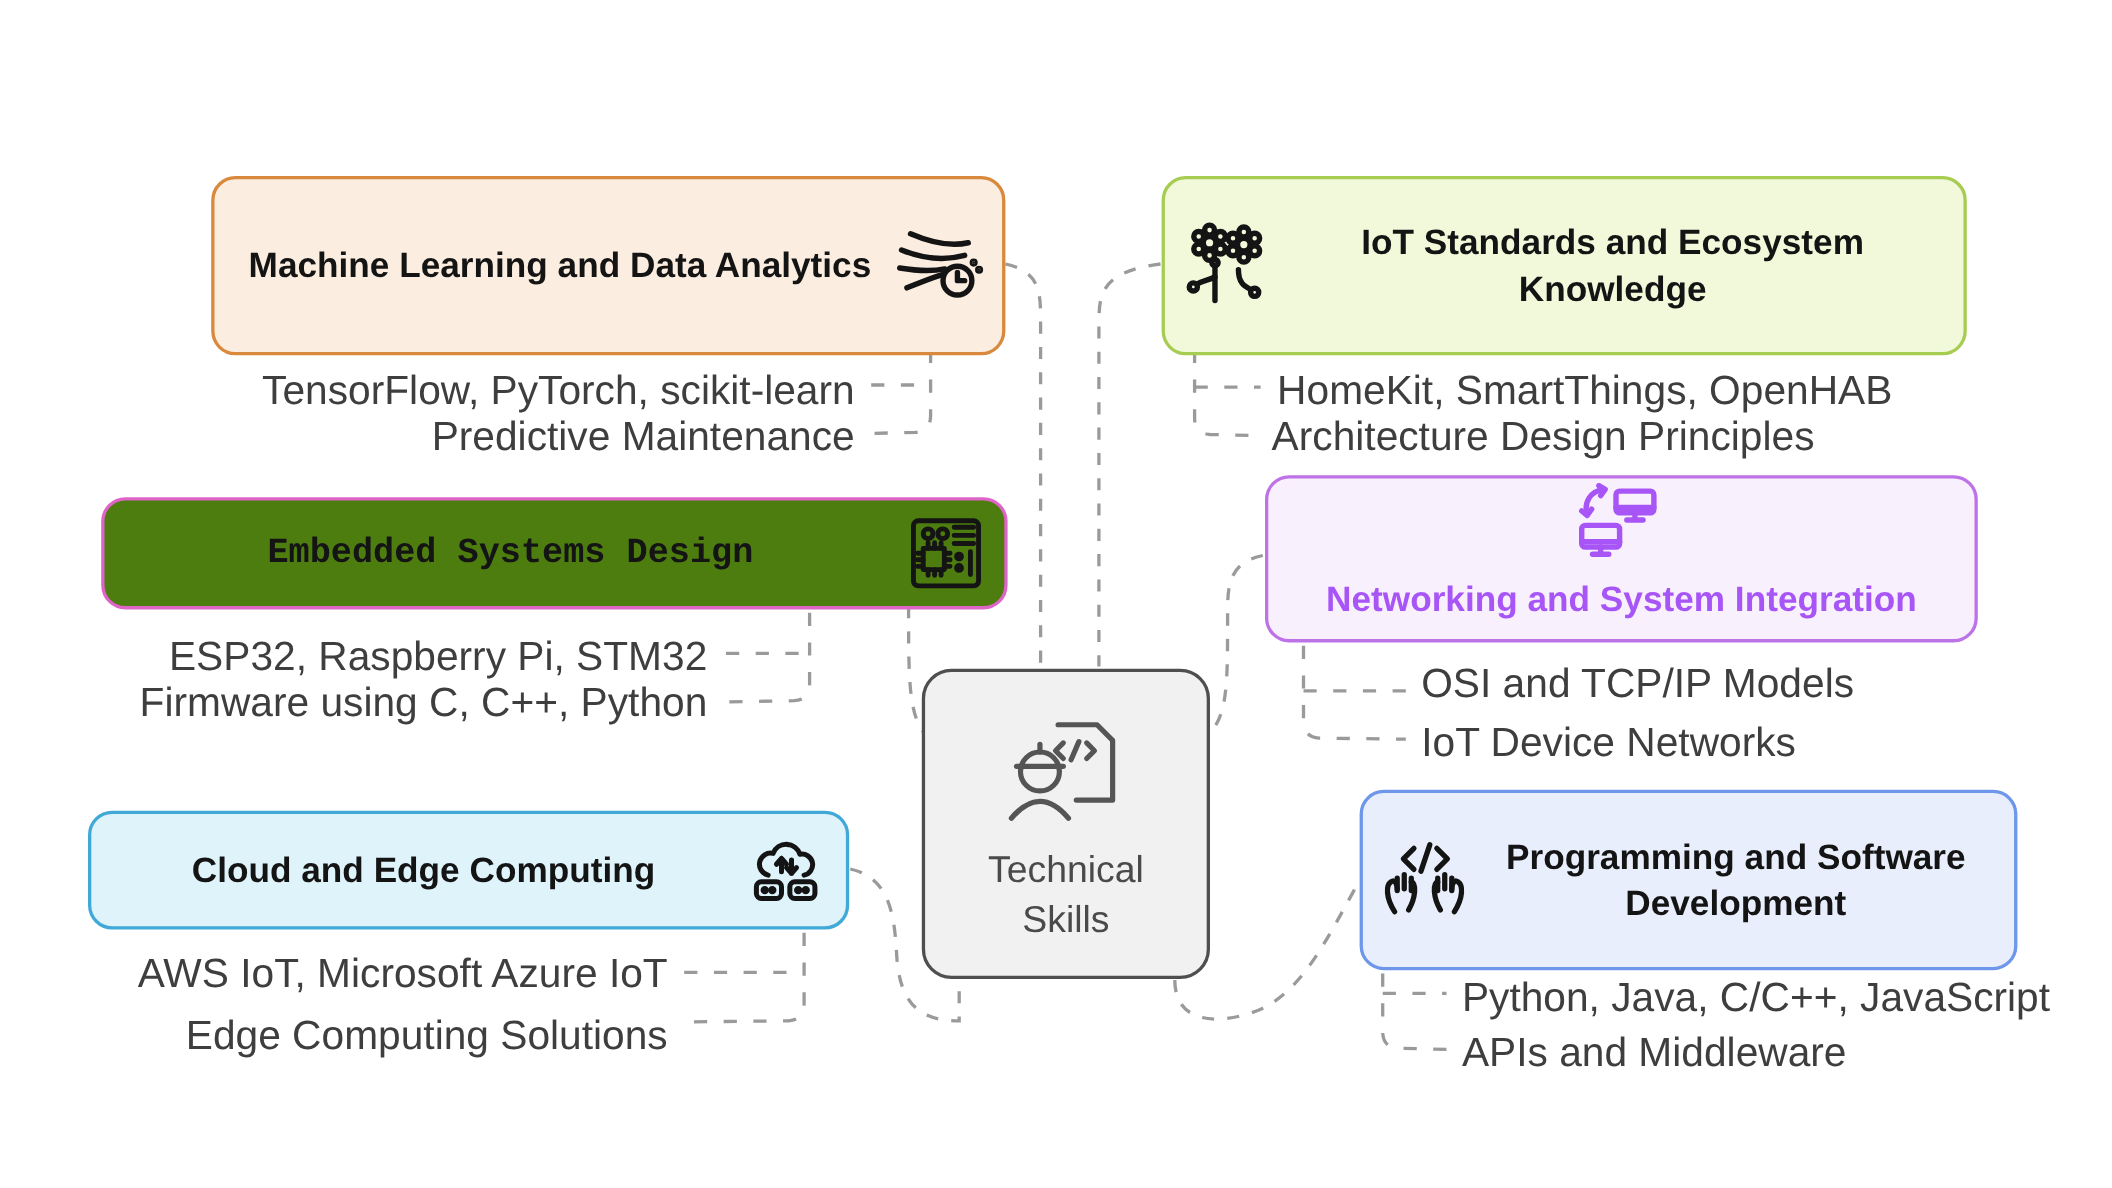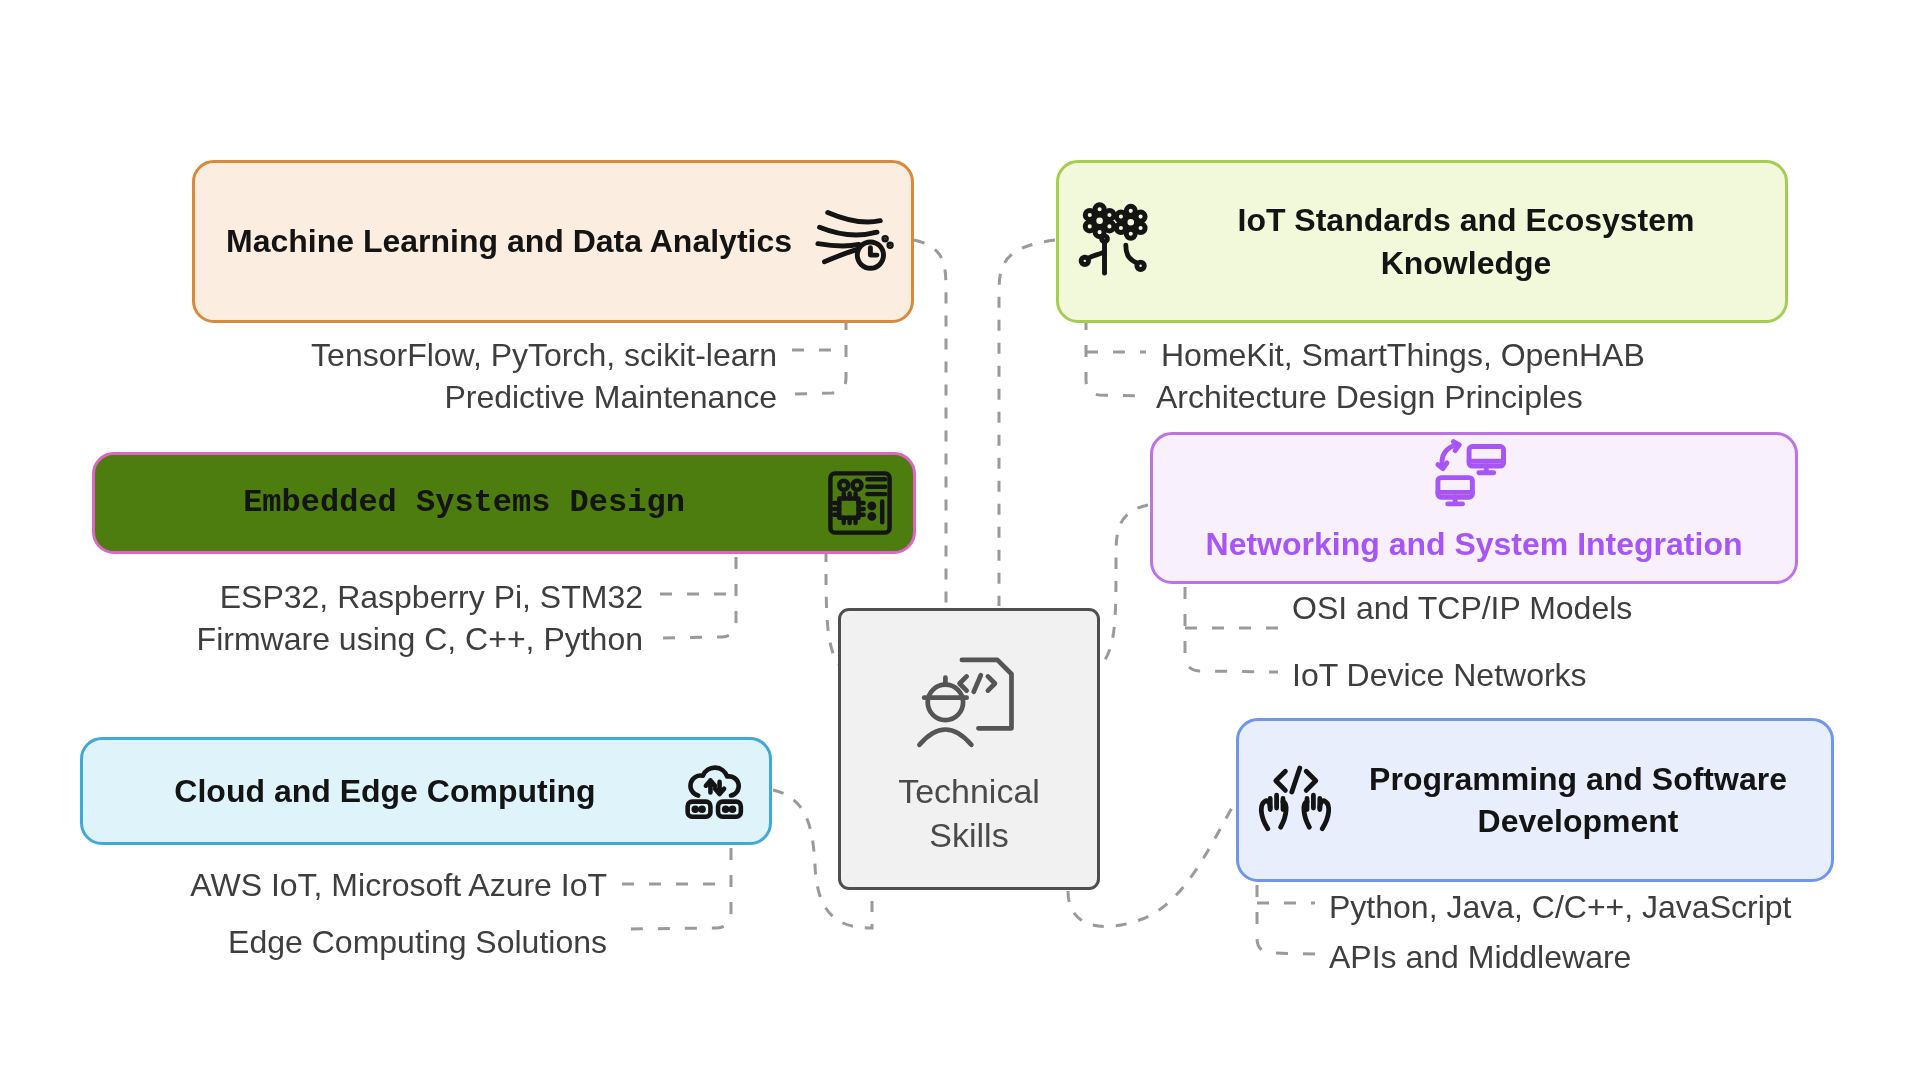--- a/index.html
+++ b/index.html
@@ -31,40 +31,40 @@
   .box-iot       {left:1056px; top:160px; width:732px; height:163px; border-color:#a6cc51; background:#f1f9da;}
   .box-embedded  {left:92px;   top:452px; width:824px; height:102px; border-color:#df64c8; background:#4d7c0f;font-family:Liberation Mono, monospace;}
   .box-networking{left:1150px; top:432px; width:648px; height:152px; border-color:#bd72e8; background:#f8f0fc;flex-direction:column;}
   .box-networking .title{color:#a855f7;}
   .box-cloud     {left:80px;   top:737px; width:692px; height:108px; border-color:#41a9d8; background:#dff3fb;}
   .box-programming{left:1236px;top:718px; width:598px; height:164px; border-color:#6e96ea; background:#e8eefb;}
 
   
   .center-node{
     position:absolute;left:838px;top:608px;width:262px;height:282px;
-    border:3.5px solid #4f4f4f;border-radius:11px;background:#f1f1f1;
+    border:3.5px solid #4f4f4f;border-radius:27px;background:#f1f1f1;
     box-sizing:border-box;display:flex;flex-direction:column;
     align-items:center;justify-content:center;gap:6px;
   }
   .center-node .label{font-size:34px;line-height:1.3;color:#4a4a4a;text-align:center;}
 
   
   .sub-item{
-    position:absolute;font-size:32px;color:#3e3e3e;white-space:nowrap;line-height:34px;
+    position:absolute;font-size:37px;color:#3e3e3e;white-space:nowrap;line-height:34px;
   }
   .align-r{text-align:right;}
   .sub-ml-1   {right:1143px;top:338px;}
   .sub-ml-2   {right:1143px;top:380px;}
   .sub-emb-1  {right:1277px;top:580px;text-align:center;}
   .sub-emb-2  {right:1277px;top:622px;}
   .sub-cloud-1{right:1313px;top:868px;margin-left:45px;}
   .sub-cloud-2{right:1313px;top:913px;margin-top:12px;}
   .sub-iot-1  {left:1161px;top:338px;}
   .sub-iot-2  {left:1156px;top:380px;}
-  .sub-net-1  {left:1292px;top:591px;}
+  .sub-net-1  {left:1292px;top:605px;}
   .sub-net-2  {left:1292px;top:658px;}
   .sub-prog-1 {left:1329px;top:890px;}
   .sub-prog-2 {left:1329px;top:940px;}
 
   .ic{stroke-linecap:round;stroke-linejoin:round;fill:none;}
 </style>
 </head>
 <body>
 
 <div class="stage">

